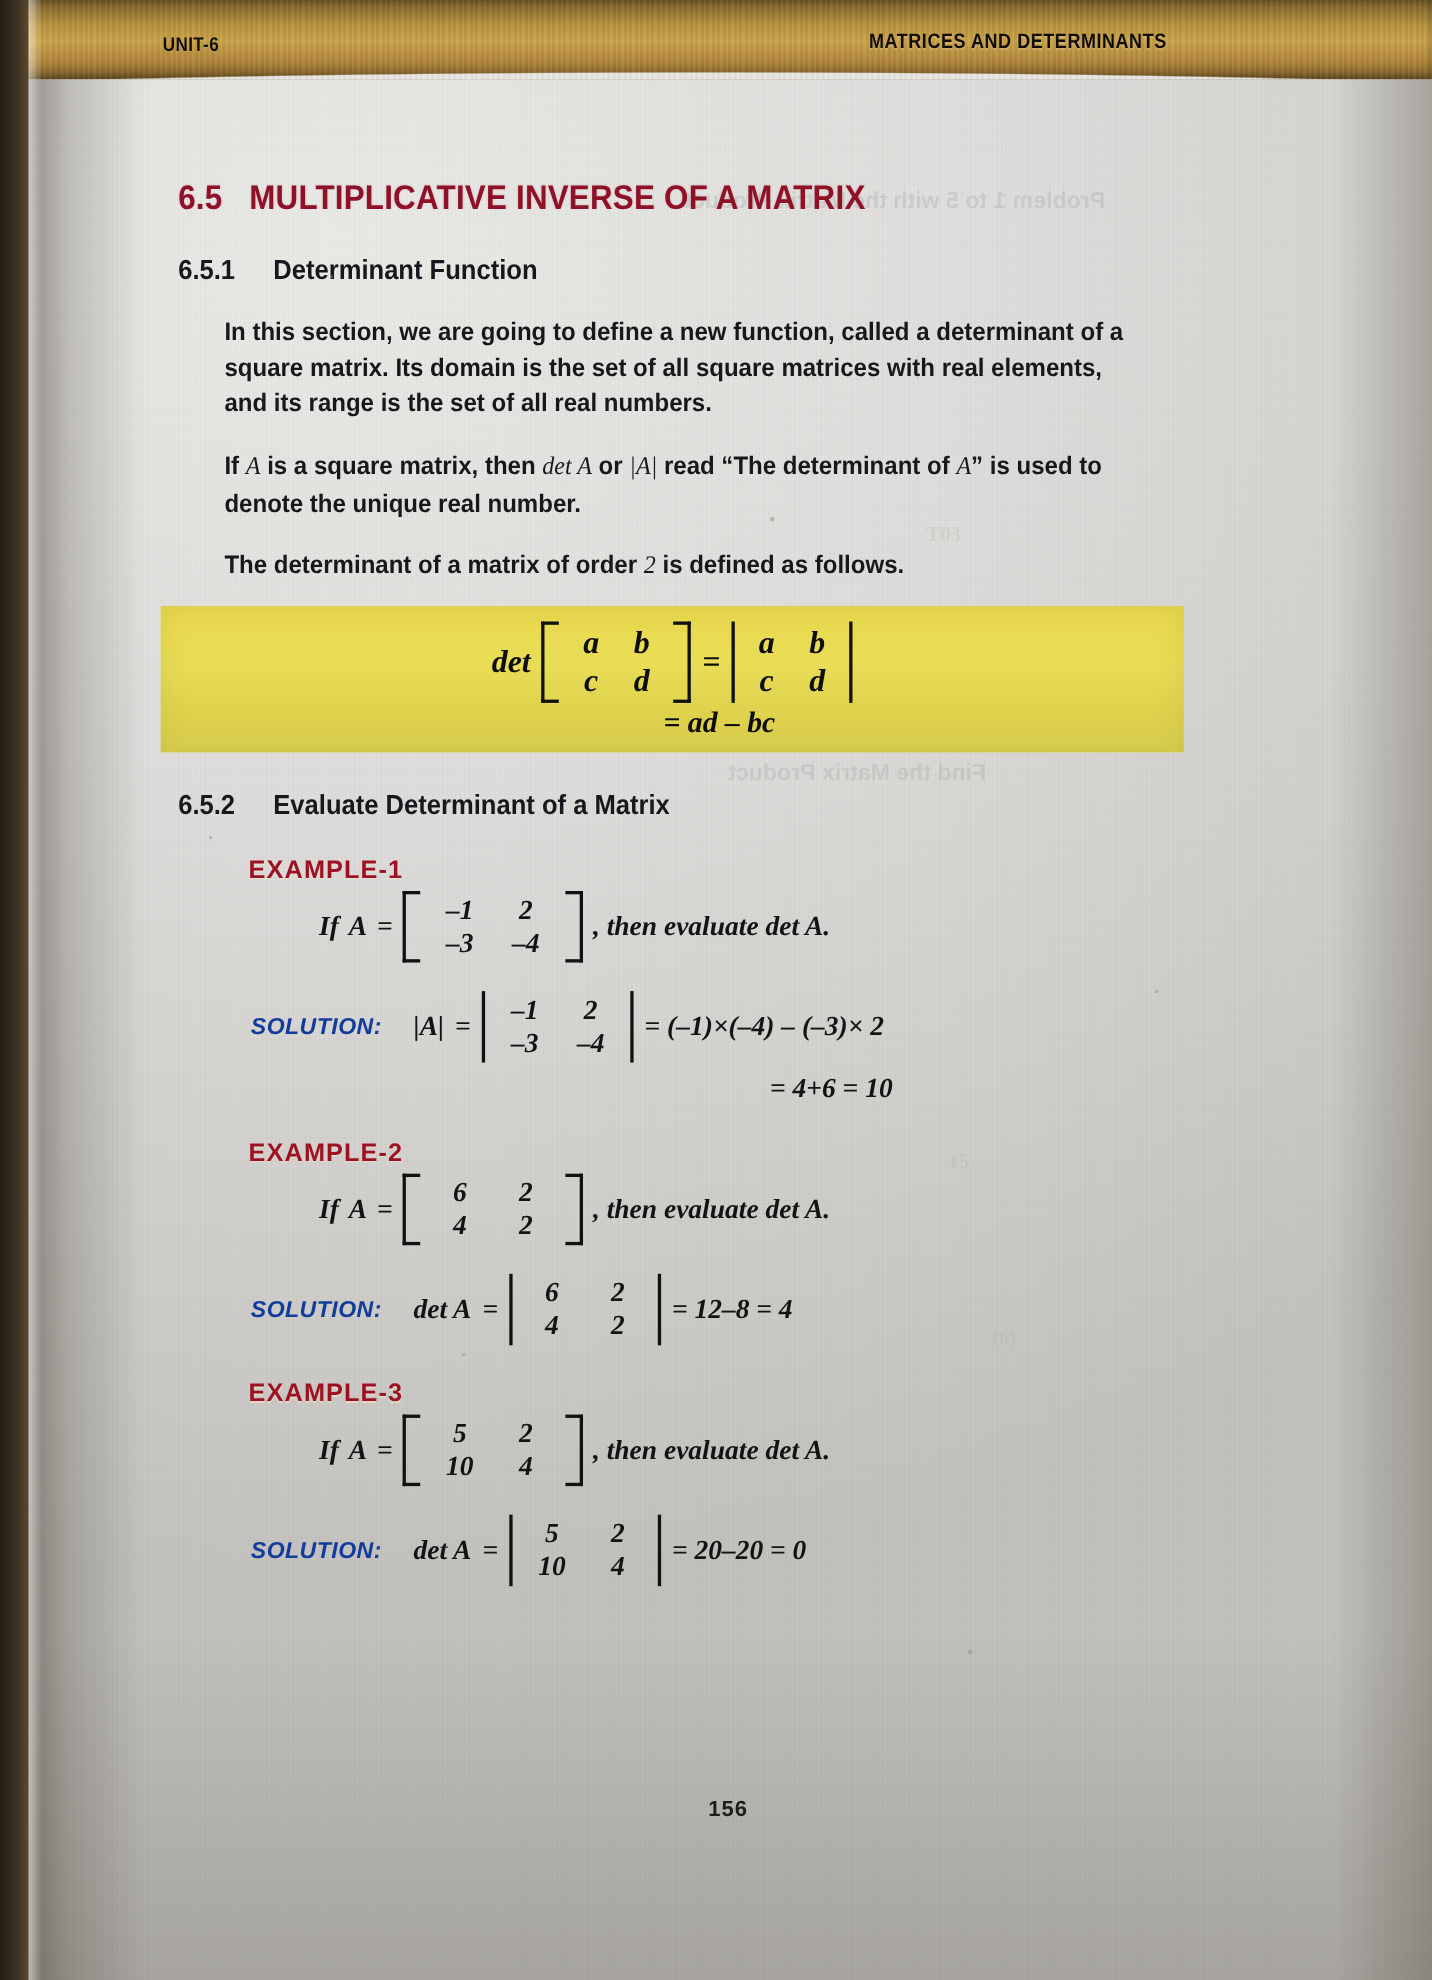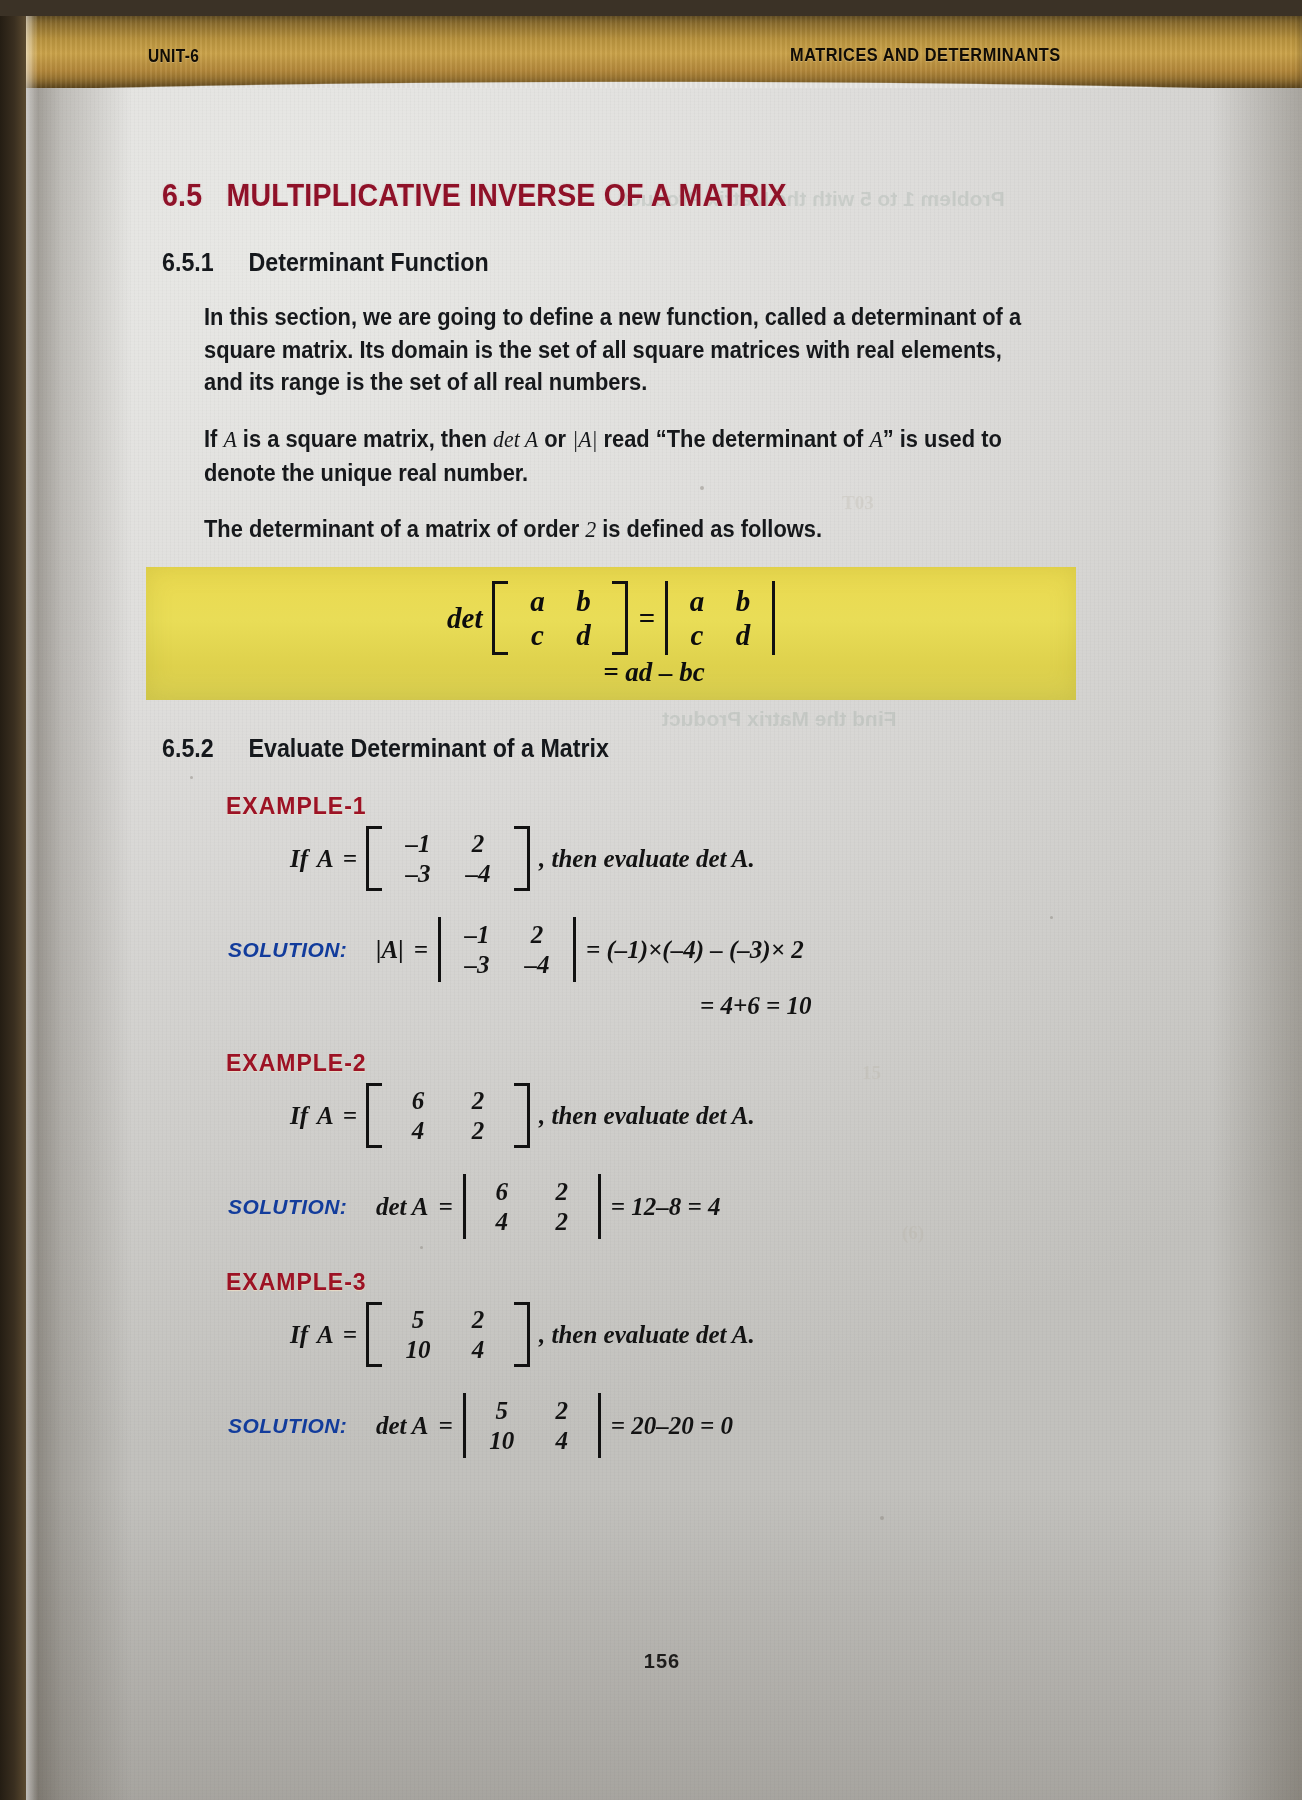--- a/index.html
+++ b/index.html
@@ -11,21 +11,20 @@
   }
 
   
   #scan{
     position:absolute;inset:0;
     background:
       linear-gradient(92deg, rgba(20,16,10,.55) 0 1.6%, rgba(255,255,255,0) 4.5%),
       linear-gradient(270deg, rgba(40,32,22,.35) 0 2%, rgba(255,255,255,0) 6%),
       #cfcdc7;
     overflow:hidden;
-    margin-top:16px;
   }
   
   #paper{
     position:absolute;left:22px;top:46px;right:0;bottom:0;
     background:
       radial-gradient(120% 70% at 22% 10%, #e9e9e6 0%, #dedddb 40%, #cfcecb 75%, #c2c1bd 100%),
       #d6d5d2;
   }
   
   #grain{

